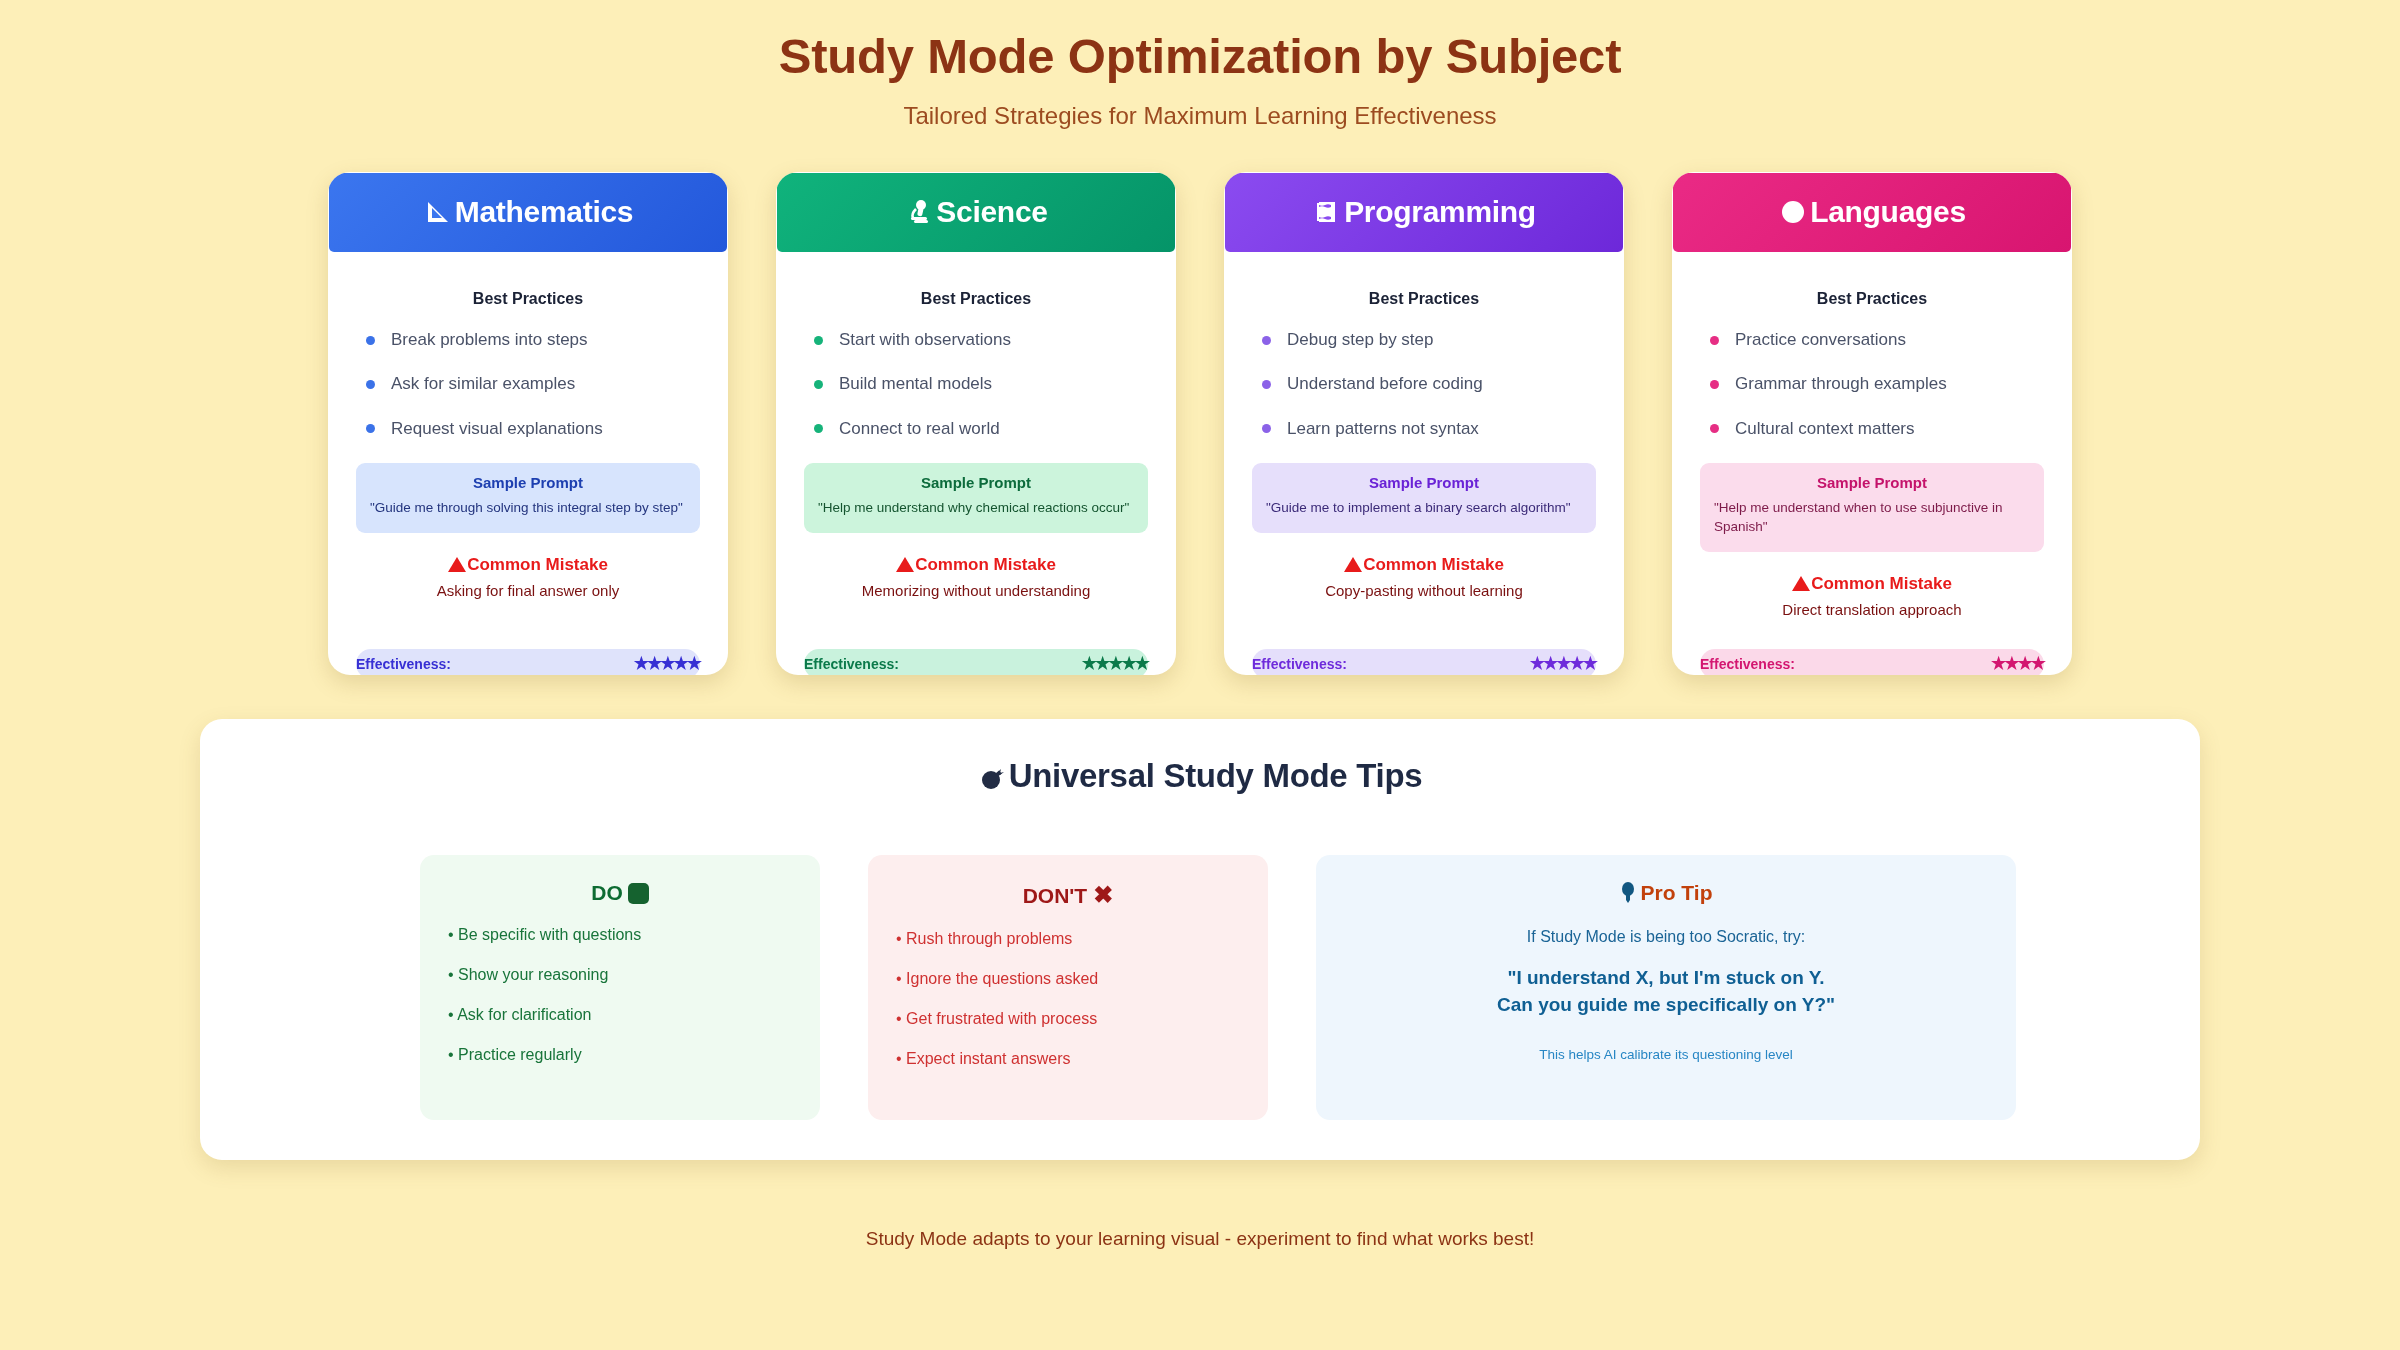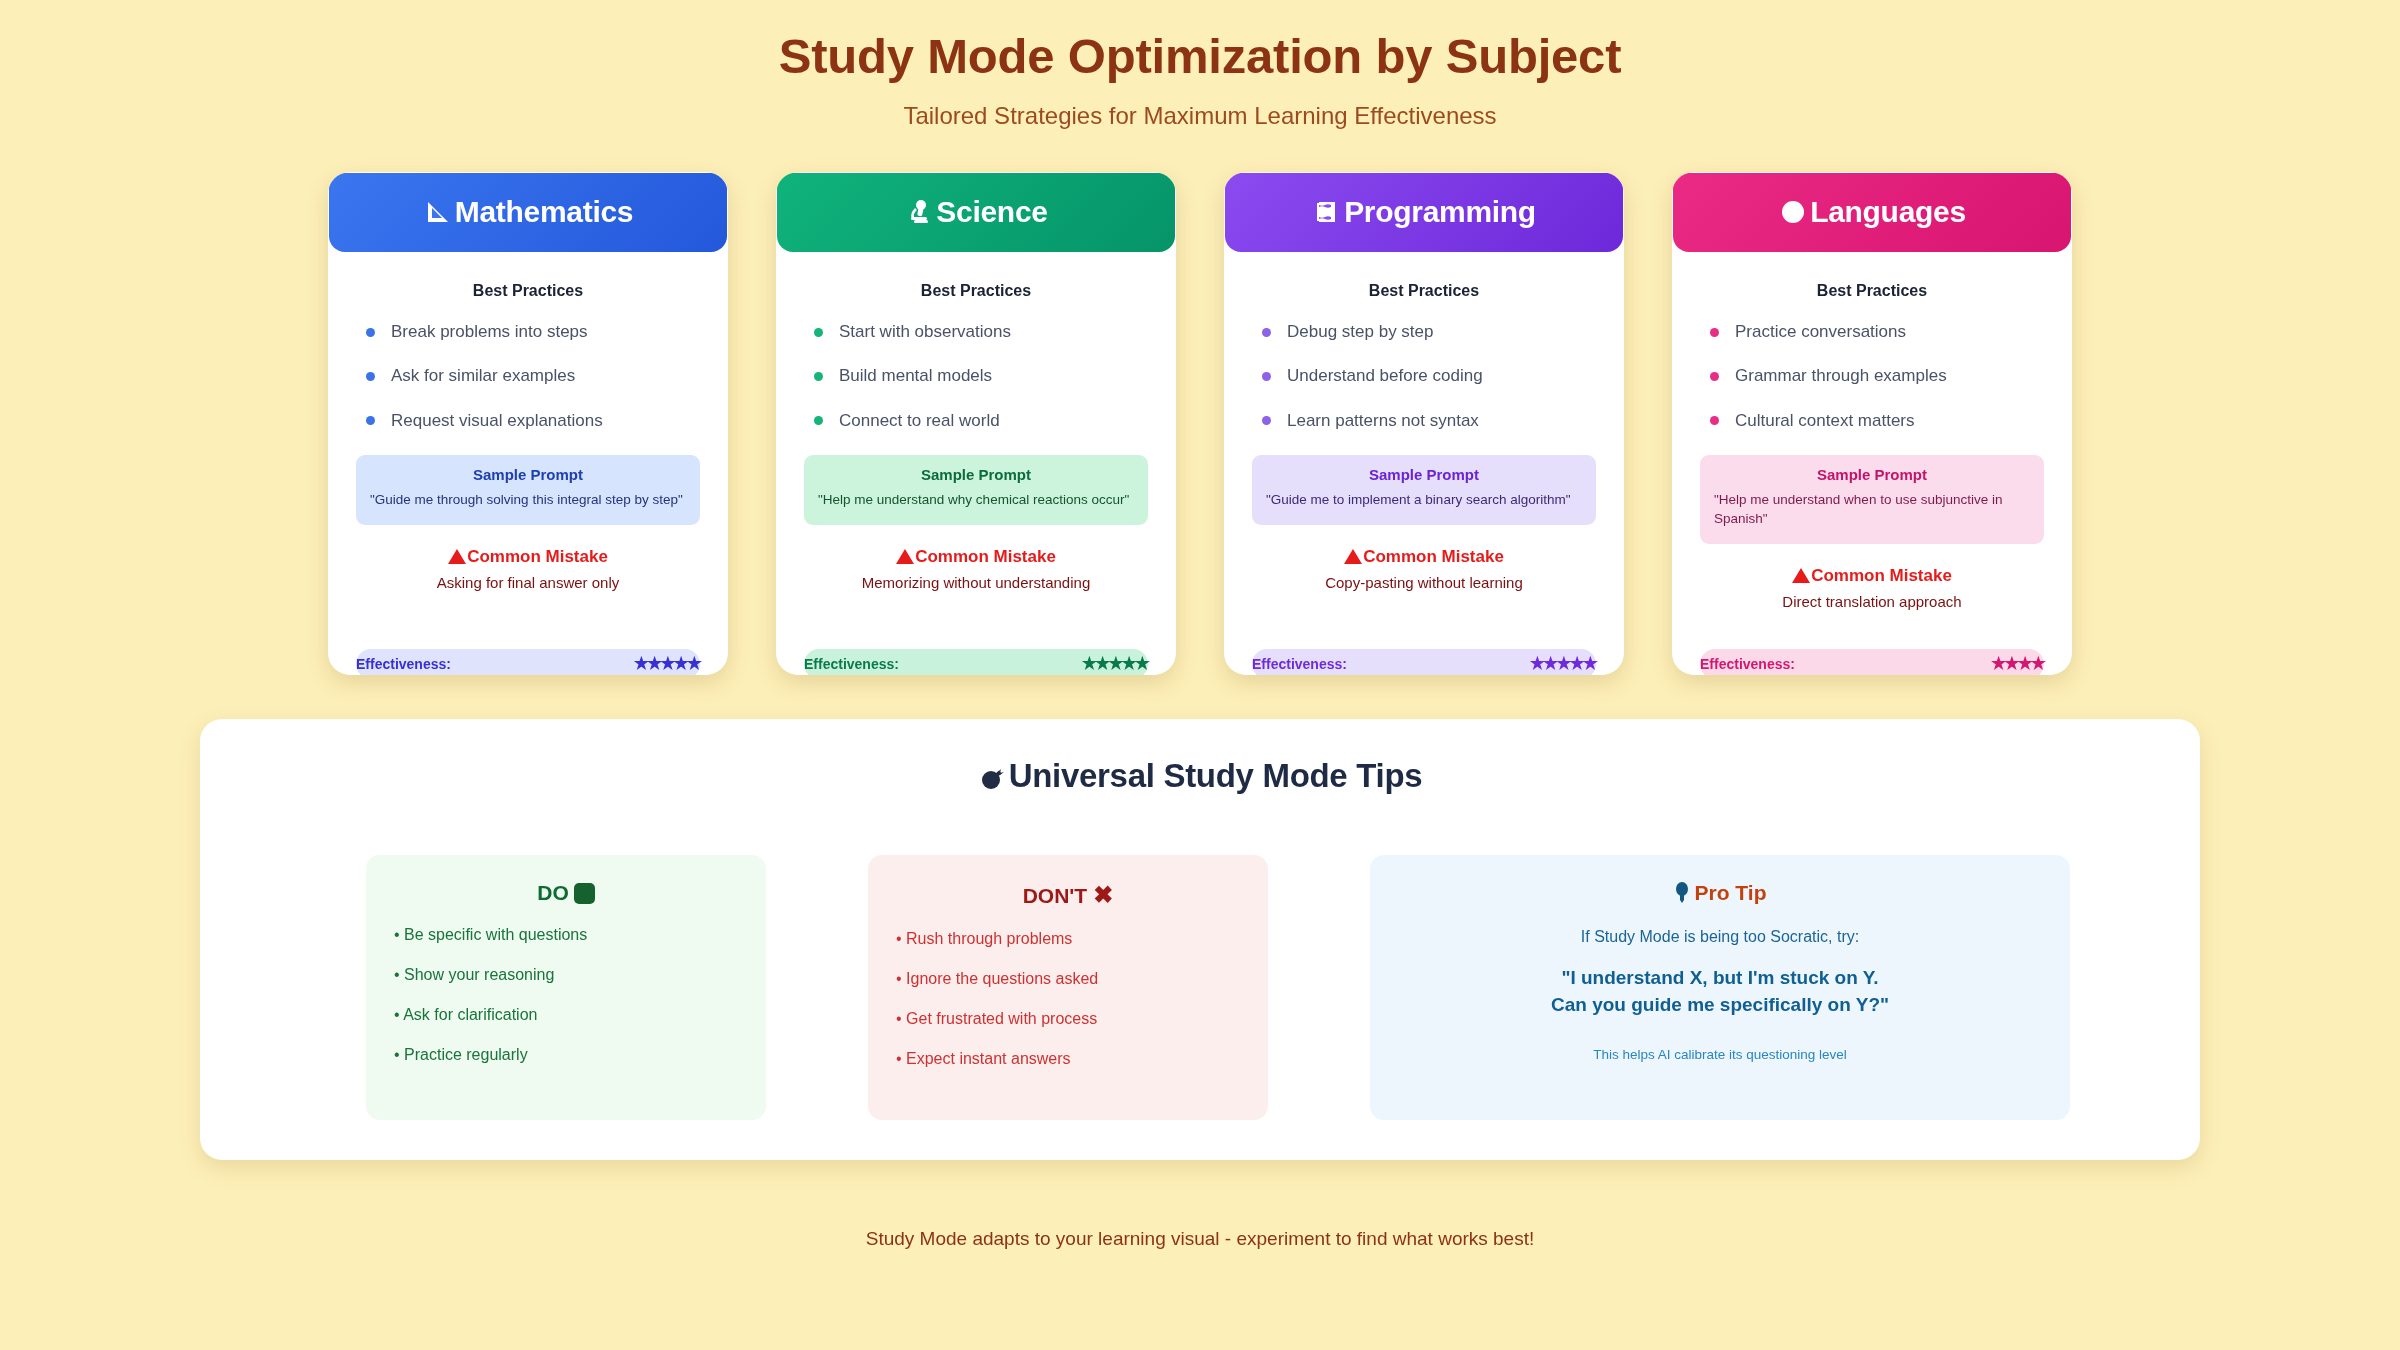--- a/index.html
+++ b/index.html
@@ -30,22 +30,22 @@
     width:400px; height:503px;
     background:#ffffff;
     border-radius:22px;
     box-shadow:0 8px 22px rgba(120,90,20,0.18);
     overflow:hidden;
     position:relative;
     display:flex; flex-direction:column;
   }
   .card-hdr {
     height:79px; flex:0 0 79px;
-    border-radius:16px;
-    margin:1px 1px 8px 1px;
+    border-radius:5px;
+    margin:1px 1px 16px 1px;
     display:flex; align-items:center; justify-content:center;
     color:#fff; font-size:30px; font-weight:bold;
     letter-spacing:-0.3px;
   }
   .card-hdr .ic { display:inline-flex; align-items:center; margin-right:2px; }
   .card-body { padding:22px 28px 0 28px; flex:1; position:relative; }
   .bp-title {
     text-align:center; font-size:16px; font-weight:bold;
     color:#1b2236; margin-bottom:22px;
   }
@@ -88,21 +88,21 @@
     background:#fff; border-radius:22px; min-height:405px;
     box-shadow:0 8px 22px rgba(120,90,20,0.15);
     padding:38px 0 40px 0;
   }
   .panel h2 {
     text-align:center; font-size:33px; font-weight:bold; color:#1f2a44;
     letter-spacing:-0.3px;
   }
   .panel h2 .bomb { display:inline-block; margin-right:1px; vertical-align:-4px; }
   .tips {
-    display:flex; justify-content:center; gap:102px;
+    display:flex; justify-content:center; gap:48px;
     margin-top:56px;
     padding-left:36px;
   }
   .tip { border-radius:14px; padding:26px 28px 30px 28px; }
   .tip.do   { width:400px; background:#effaf1; }
   .tip.dont { width:400px; background:#fdeeee; }
   .tip.pro  { width:700px; background:#eef6fd; }
   .tip-h { text-align:center; font-size:21px; font-weight:bold; margin-bottom:20px; }
   .tip.do   .tip-h { color:#0d6b32; }
   .tip.dont .tip-h { color:#9e1818; }

